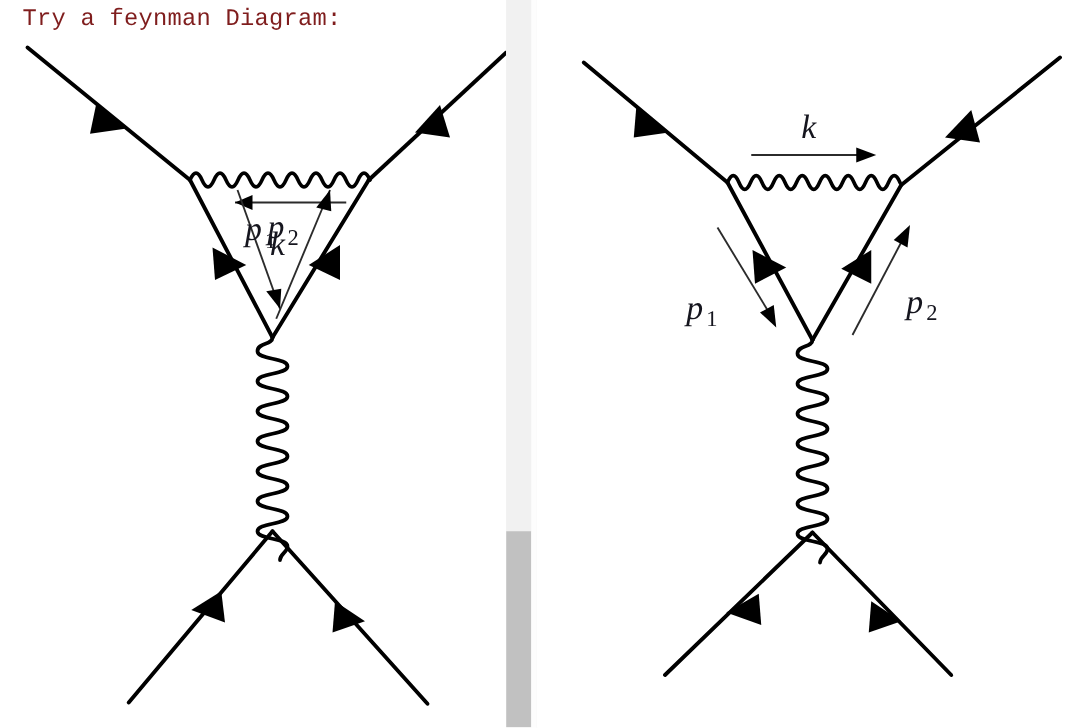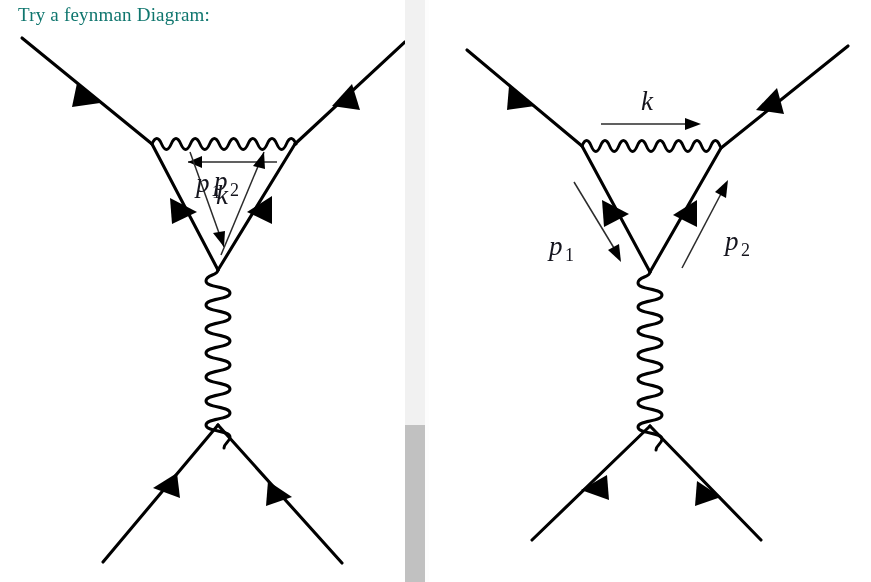--- a/index.html
+++ b/index.html
@@ -24,22 +24,22 @@
     background: #ffffff;
   }
   #left-panel  { left: 0;   width: 405px; height: 582px; }
   #right-panel { left: 429px; width: 442px; height: 582px; }
 
   #prompt-title {
     position: absolute;
     left: 18px;
     top: 4px;
     font-size: 19px;
-    color: #0f766e;
-    font-family: Liberation Serif, serif;
+    color: #7f1d1d;
+    font-family: Liberation Mono, monospace;
     white-space: nowrap;
     letter-spacing: .2px;
   }
 
   
   #scrollbar {
     position: absolute;
     left: 405px;
     top: 0;
     width: 24px;

